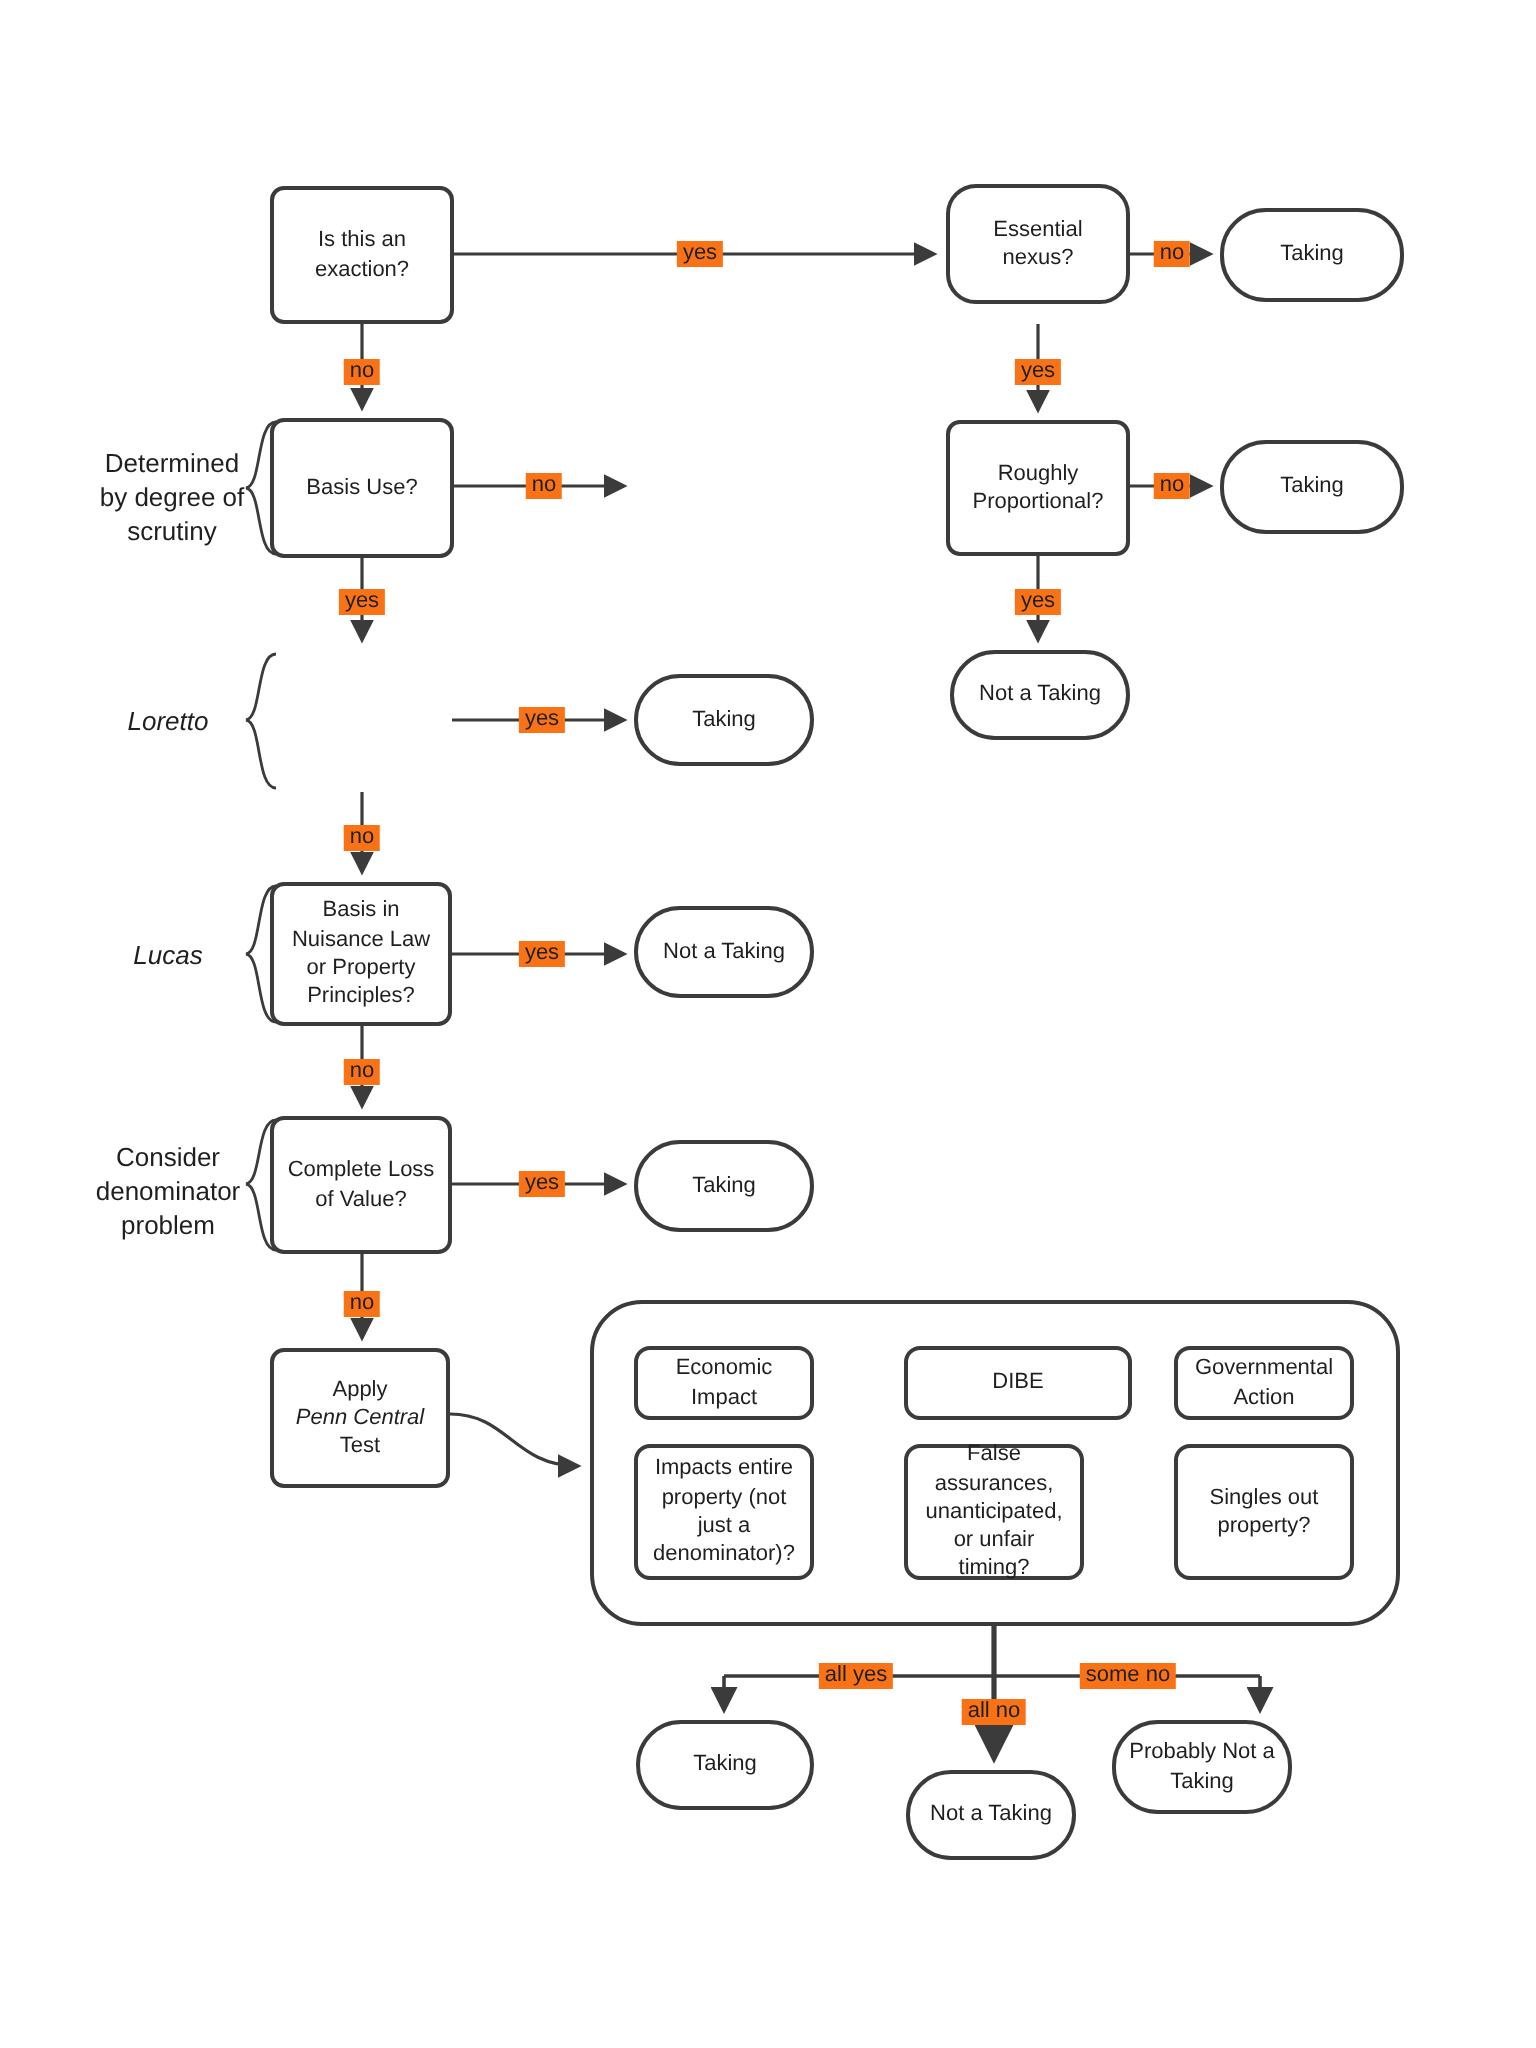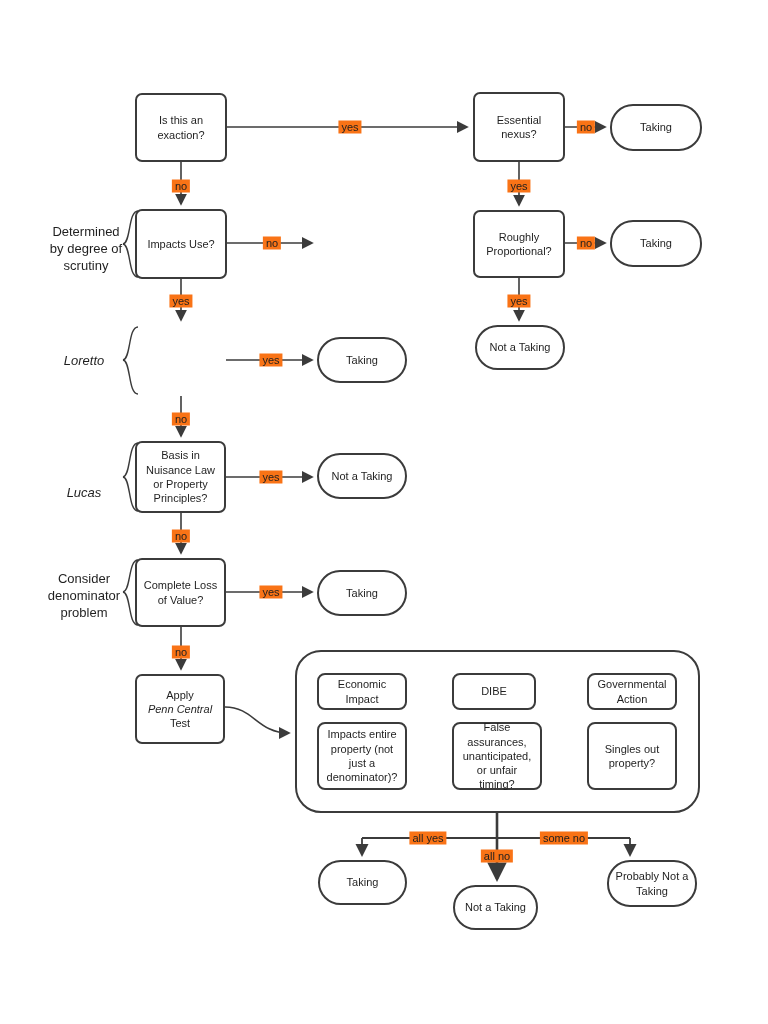--- a/index.html
+++ b/index.html
@@ -66,30 +66,30 @@
       <path d="M138,327 C128,327 131,359 123,360 C131,361 128,394 138,394"></path>
       <path d="M138,443 C128,443 131,476 123,477 C131,478 128,511 138,511"></path>
       <path d="M138,560 C128,560 131,591 123,592 C131,593 128,625 138,625"></path>
     </g>
   </svg>
 
   <div class="node decision" style="left:135px; top:93px; width:92px; height:69px;">
       <span>Is this an exaction?</span>
     </div>
 
-  <div class="node decision" style="left:473px; top:92px; width:92px; height:70px;">
+  <div class="node decision" style="left:473px; top:92px; width:92px; height:60px;border-radius:15px;">
       <span>Essential nexus?</span>
     </div>
 
   <div class="node terminal" style="left:610px; top:104px; width:92px; height:47px;">
       <span>Taking</span>
     </div>
 
   <div class="node decision" style="left:135px; top:209px; width:92px; height:70px;">
-      <span>Impacts Use?</span>
+      <span>Basis Use?</span>
     </div>
 
 
   <div class="node decision" style="left:473px; top:210px; width:92px; height:68px;">
       <span>Roughly Proportional?</span>
     </div>
 
   <div class="node terminal" style="left:610px; top:220px; width:92px; height:47px;">
       <span>Taking</span>
     </div>
@@ -124,21 +124,21 @@
     <div class="italic">Penn Central</div>
     <div>Test</div>
   </div>
 
   <div class="node group" style="left:295px; top:650px; width:405px; height:163px;"></div>
 
   <div class="node factor" style="left:317px; top:673px; width:90px; height:37px;">
       <span>Economic Impact</span>
     </div>
 
-  <div class="node factor" style="left:452px; top:673px; width:84px; height:37px;">
+  <div class="node factor" style="left:452px; top:673px; width:114px; height:37px;">
       <span>DIBE</span>
     </div>
 
   <div class="node factor" style="left:587px; top:673px; width:90px; height:37px;">
       <span>Governmental Action</span>
     </div>
 
   <div class="node factor" style="left:317px; top:722px; width:90px; height:68px;">
       <span>Impacts entire property (not just a denominator)?</span>
     </div>
@@ -152,27 +152,27 @@
     </div>
 
   <div class="node terminal" style="left:318px; top:860px; width:89px; height:45px;">
       <span>Taking</span>
     </div>
 
   <div class="node terminal" style="left:453px; top:885px; width:85px; height:45px;">
       <span>Not a Taking</span>
     </div>
 
-  <div class="node terminal" style="left:607px; top:860px; width:90px; height:47px;">
+  <div class="node terminal" style="left:556px; top:860px; width:90px; height:47px;">
       <span>Probably Not a Taking</span>
     </div>
 
   <div class="side-label" style="left:44px; top:224px; width:84px;">Determined by degree of scrutiny</div>
   <div class="side-label italic" style="left:49px; top:353px; width:70px;">Loretto</div>
-  <div class="side-label italic" style="left:49px; top:470px; width:70px;margin-top:15px;">Lucas</div>
+  <div class="side-label italic" style="left:49px; top:470px; width:70px;">Lucas</div>
   <div class="side-label" style="left:42px; top:571px; width:84px;">Consider denominator problem</div>
 
   <div class="edge-label" style="left:350px; top:127px;">yes</div>
   <div class="edge-label" style="left:181px; top:186px;">no</div>
   <div class="edge-label" style="left:586px; top:127px;">no</div>
   <div class="edge-label" style="left:519px; top:186px;">yes</div>
   <div class="edge-label" style="left:586px; top:243px;">no</div>
   <div class="edge-label" style="left:519px; top:301px;">yes</div>
   <div class="edge-label" style="left:272px; top:243px;">no</div>
   <div class="edge-label" style="left:181px; top:301px;">yes</div>

